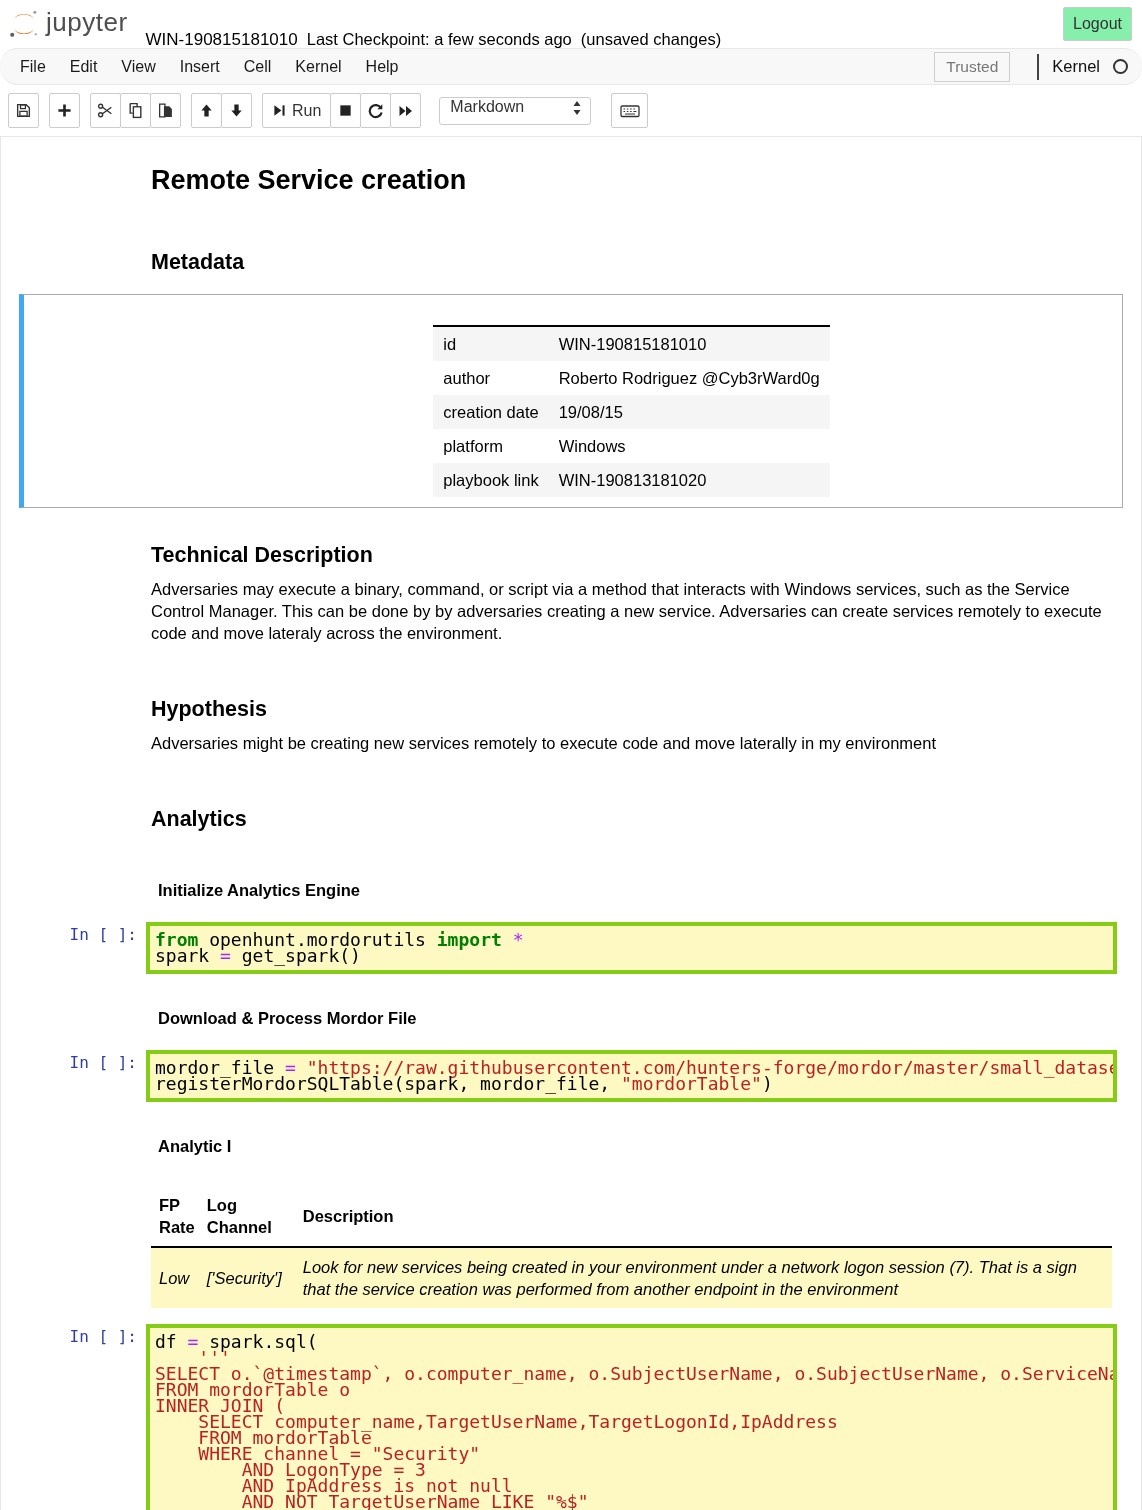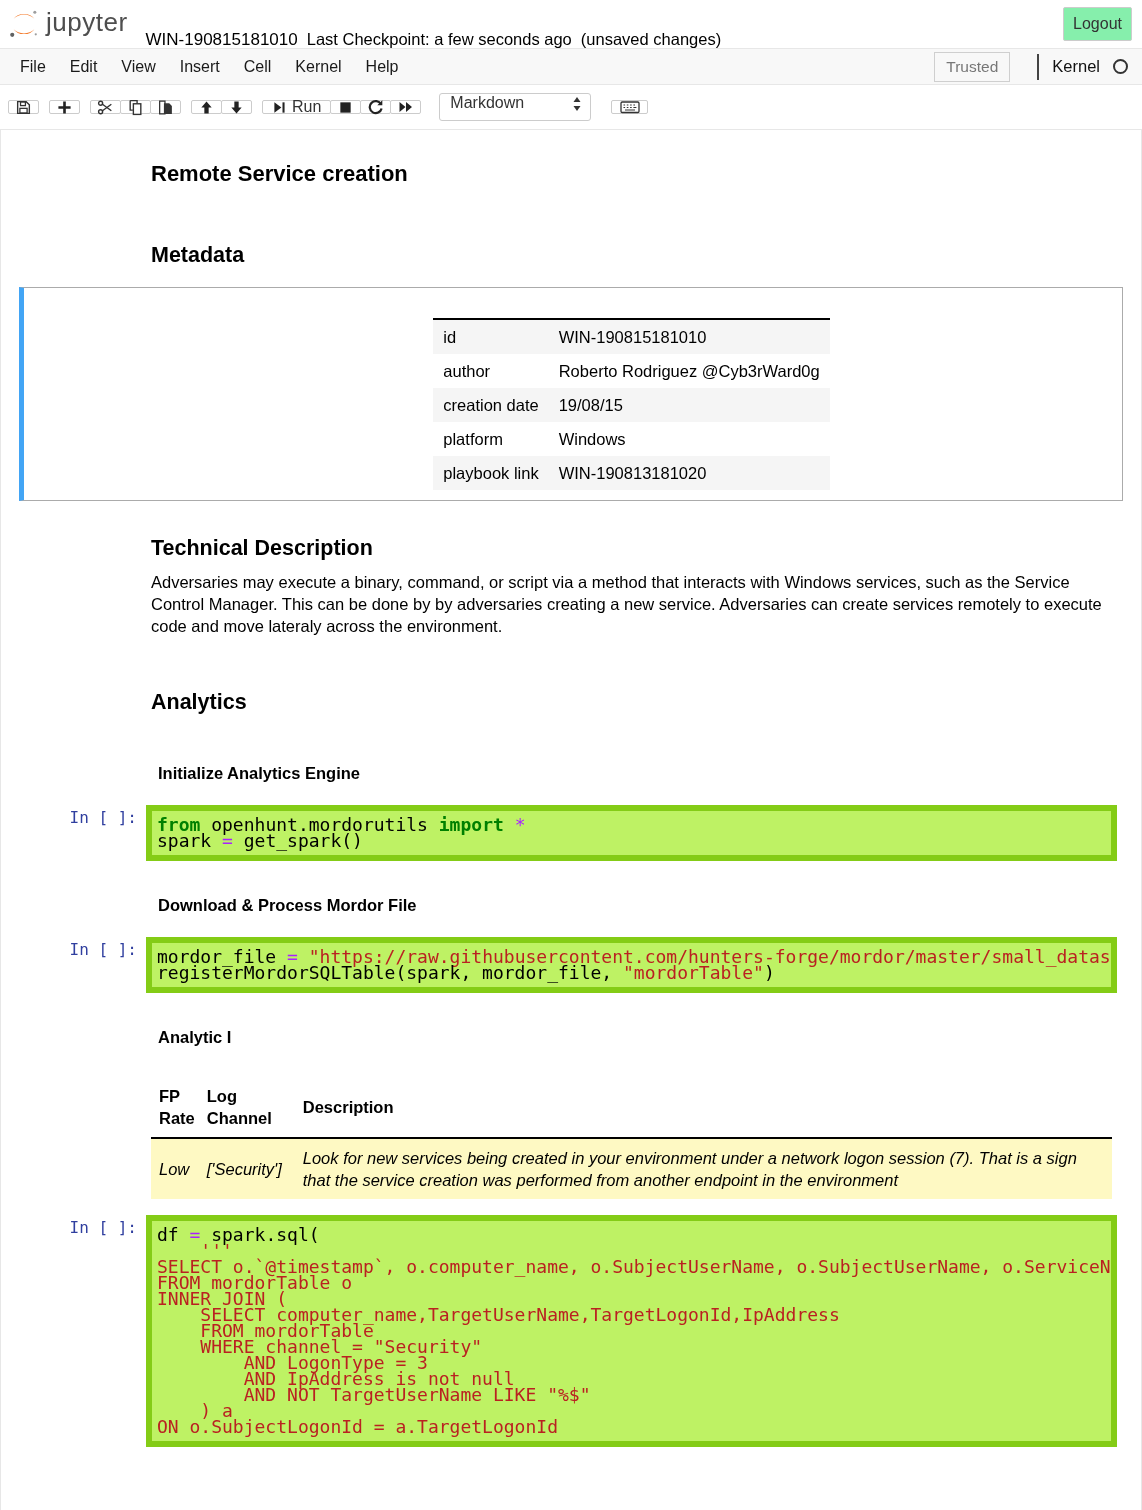--- a/index.html
+++ b/index.html
@@ -15,33 +15,33 @@
   .title-group { display: flex; align-items: baseline; gap: 9px; margin-left: 18px; }
   .nb-name { font-size: 17px; color: #000; }
   .checkpoint { font-size: 16.5px; color: #000; margin-top: 32px; }
   .logout-btn {
     margin-left: auto; font-family: inherit; font-size: 16px; color: #333; background: #86efac;
     border: 1px solid #ccc; border-radius: 2px; padding: 7px 9px; cursor: pointer;
   }
   
   .menubar {
     height: 37px; background: #f8f8f8; border-top: 1px solid #e7e7e7; border-bottom: 1px solid #e7e7e7;
-    display: flex; align-items: center; padding: 0 14px 0 8px; font-size: 16px;
+    display: flex; align-items: center; padding: 0 14px 0 8px; font-size: 16px; border-radius: 18px;
   }
   .menu-item { padding: 8px 12px; color: #1a1a1a; cursor: pointer; }
   .menu-right { margin-left: auto; display: flex; align-items: center; gap: 13px; }
   .trusted { border: 1px solid #cfcfcf; color: #777; padding: 5px 11px; font-size: 15.5px; background: #f8f8f8; }
   .kernel-sep { width: 2px; height: 26px; background: #444; margin-left: 14px; }
   .kernel-label { font-size: 16.5px; color: #111; }
   .kernel-circle { width: 15px; height: 15px; border: 2px solid #333; border-radius: 50%; display: inline-block; }
   
   .toolbar { display: flex; align-items: center; padding: 8px 8px; gap: 10px; background: #fff; }
   .btn-group { display: flex; }
   .tbtn {
-    min-width: 31px; height: 14px; background: #fff; border: 1px solid #ccc; border-radius: 2px;
+    min-width: 31px; height: 35px; background: #fff; border: 1px solid #ccc; border-radius: 2px;
     display: flex; align-items: center; justify-content: center; padding: 0 6px; cursor: pointer;
     font-family: inherit; font-size: 16px; color: #333;
   }
   .btn-group .tbtn + .tbtn { margin-left: -1px; }
   .run-btn { gap: 5px; padding: 0 9px; }
   .cell-type-dd {
     width: 152px; height: 28px; border: 1px solid #ccc; border-radius: 3px; background: #fff;
     display: flex; align-items: flex-start; padding: 0 7px 0 10px; font-size: 16px; color: #333;
     margin-left: 8px; cursor: pointer;
   }
@@ -52,28 +52,28 @@
     border: 1px solid #e7e7e7; border-bottom: none; min-height: 1381px; padding-top: 9px; background: #fff;
   }
   .cell { margin: 0 18px; border: 1px solid transparent; border-left-width: 5px; display: flex; padding: 5px; }
   .cell.selected { border-color: #ababab; border-left-color: #42a5f5; }
   .gutter { width: 117px; flex: none; }
   .prompt {
     width: 117px; flex: none; text-align: right; padding: 5px 9px 0 0;
     font-family: "DejaVu Sans Mono", monospace; font-size: 16px; line-height: 16px; color: #303f9f;
   }
   .md { flex: 1; padding: 3px 5px; font-size: 16.5px; line-height: 22px; color: #000; min-width: 0; }
-  .md h1 { font-size: 22px; line-height: 31px; margin: 10px 0 10px; font-weight: bold; }
+  .md h1 { font-size: 27px; line-height: 31px; margin: 10px 0 10px; font-weight: bold; }
   .md h2 { font-size: 21.5px; line-height: 25px; margin: 26px 0 10px; font-weight: bold; }
   .cell:first-child .md h2, .cell:first-child .md h1 { margin-top: 10px; }
   .md h4 { font-size: 16.5px; line-height: 20px; margin: 20px 7px 8px; font-weight: bold; }
   .md p { margin: 3px 0 9px; }
   .code-cell { padding: 4px 5px; }
   .code-area {
-    flex: 1; min-width: 0; border: 6px solid #84cc16; background: #bef264; padding: 6px 5px;
+    flex: 1; min-width: 0; border: 4px solid #84cc16; background: #fef9c3; padding: 6px 5px;
     font-family: "DejaVu Sans Mono", monospace; font-size: 18px; line-height: 16px;
     white-space: pre; overflow: hidden; color: #000; cursor: text;
   }
   .tok-kw { color: #008000; font-weight: bold; }
   .tok-str { color: #ba2121; }
   .tok-op { color: #aa22ff; }
   
   table { border-collapse: collapse; font-size: 16.5px; }
   .meta-table { margin: 22px auto 2px; border-top: 2px solid #000; }
   .meta-table td { padding: 7px 10px; line-height: 20px; white-space: nowrap; text-align: left; }
@@ -294,20 +294,27 @@
   </div>
 
   <div class="cell">
     <div class="gutter"></div>
     <div class="md">
       <h2>Technical Description</h2>
       <p>Adversaries may execute a binary, command, or script via a method that interacts with Windows services, such as the Service Control Manager. This can be done by by adversaries creating a new service. Adversaries can create services remotely to execute code and move lateraly across the environment.</p>
     </div>
   </div>
 
+  <div class="cell">
+    <div class="gutter"></div>
+    <div class="md">
+      <h2>Hypothesis</h2>
+      <p>Adversaries might be creating new services remotely to execute code and move laterally in my environment</p>
+    </div>
+  </div>
 
   <div class="cell">
     <div class="gutter"></div>
     <div class="md">
       <h2>Analytics</h2>
     </div>
   </div>
 
   <div class="cell">
     <div class="gutter"></div>

